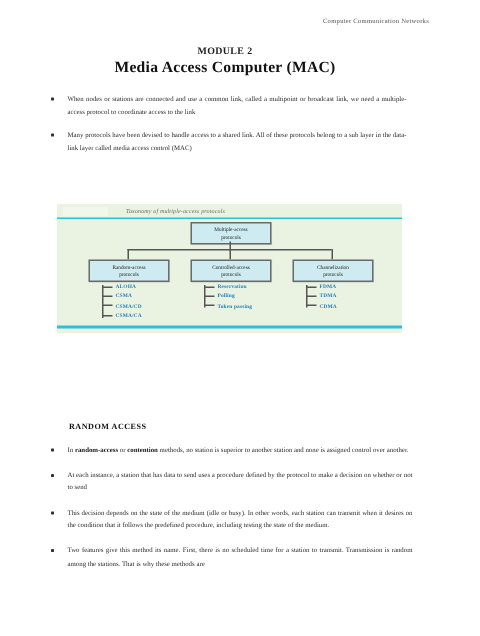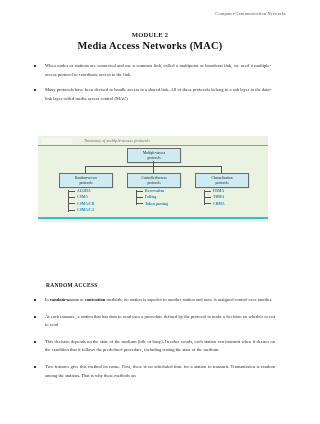--- a/index.html
+++ b/index.html
@@ -103,21 +103,21 @@
 </style>
 </head>
 <body>
 
 <div class="page">
 
   <div class="runhead">Computer Communication Networks</div>
 
   <div class="titleblock">
     <div class="title-line1">MODULE 2</div>
-    <div class="title-line2">Media Access Networks (MAC)</div>
+    <div class="title-line2">Media Access Computer (MAC)</div>
   </div>
 
   <div class="bullets-top">
     <div class="bullet">When nodes or stations are connected and use a common link, called a multipoint or broadcast link, we need a multiple-access protocol to coordinate access to the link</div>
     <div class="bullet">Many protocols have been devised to handle access to a shared link. All of these protocols belong to a sub layer in the data-link layer called media access control (MAC)</div>
   </div>
 
   <div class="figure" style="background: rgb(234, 243, 226);">
     <div class="fig-swatch"></div>
     <div class="fig-caption">Taxonomy of multiple-access protocols</div>

